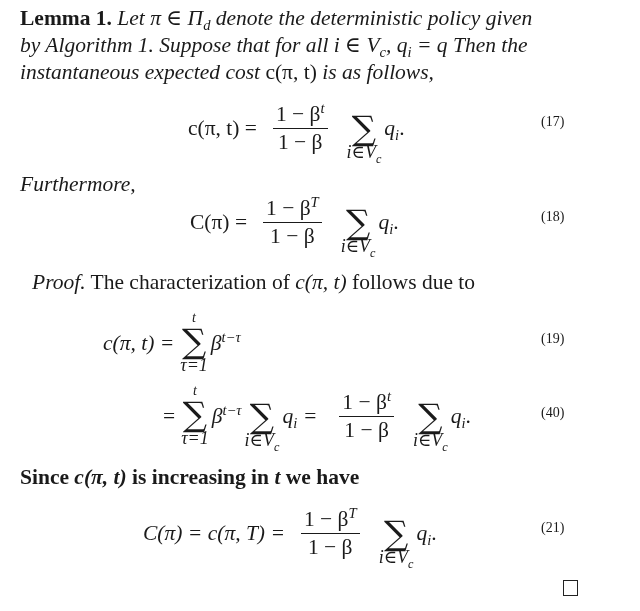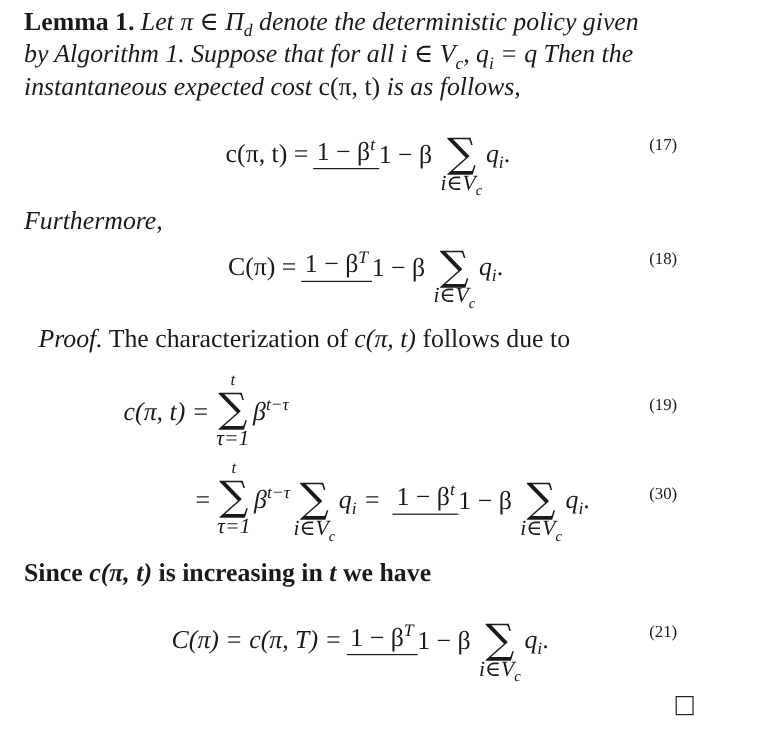--- a/index.html
+++ b/index.html
@@ -9,21 +9,21 @@
     color: #1a1a1a; font-size: 21.5px;
   }
   .line { position: absolute; left: 20px; white-space: nowrap; line-height: 1; }
   .it { font-style: italic; }
   .b { font-weight: bold; font-style: normal; }
   .m { font-style: italic; }
   .up { font-style: normal; }
   sub, sup { font-size: 0.68em; line-height: 0; }
   .eq { position: absolute; display: flex; align-items: center; white-space: nowrap; }
   .eqnum { position: absolute; left: 541px; font-size: 14px; }
-  .frac { display: inline-flex; flex-direction: row; align-items: center; margin: 0 4px; }
+  .frac { display: inline-flex; flex-direction: column; align-items: center; margin: 0 16px; }
   .frac .num { padding: 0 3px 2px 3px; border-bottom: 1.3px solid #1a1a1a; line-height: 1.05; }
   .frac .den { padding-top: 2px; line-height: 1.05; }
   .sum { display: inline-flex; flex-direction: column; align-items: center; margin: 0 3px; }
   .sum .sym { font-size: 34px; line-height: 0.9; font-family: "DejaVu Serif", serif; }
   .sum .lim { font-size: 18px; font-style: italic; line-height: 1.1; }
   .sum .upper { font-size: 14px; font-style: italic; line-height: 1.1; }
   .rel { margin: 0 7px; }
   .qed { position: absolute; left: 563px; top: 580px; width: 13px; height: 14px; border: 1.3px solid #222; }
 </style>
 </head>
@@ -102,21 +102,21 @@
   <span class="frac">
     <span class="num"><span>1 − β</span><sup class="m">t</sup></span>
     <span class="den">1 − β</span>
   </span>
   <span class="sum" style="margin-top:20px;">
     <span class="sym">∑</span>
     <span class="lim"><span>i∈V</span><sub>c</sub></span>
   </span>
   <span class="m"><span>q</span><sub>i</sub><span class="up">.</span></span>
 </div>
-<div class="eqnum" style="top:405px;">(30)</div>
+<div class="eqnum" style="top:405px;">(40)</div>
 
 <div class="line" style="top:467px;font-weight:bold;">
   <span>Since </span><span class="it">c(π, t)</span><span> is increasing in </span><span class="it">t</span><span> we have</span>
 </div>
 
 <div class="eq" style="left:143px; top:500px; height:66px;">
   <span class="m">C(π) = c(π, T) =</span>
   <span class="frac">
     <span class="num"><span>1 − β</span><sup class="m">T</sup></span>
     <span class="den">1 − β</span>

